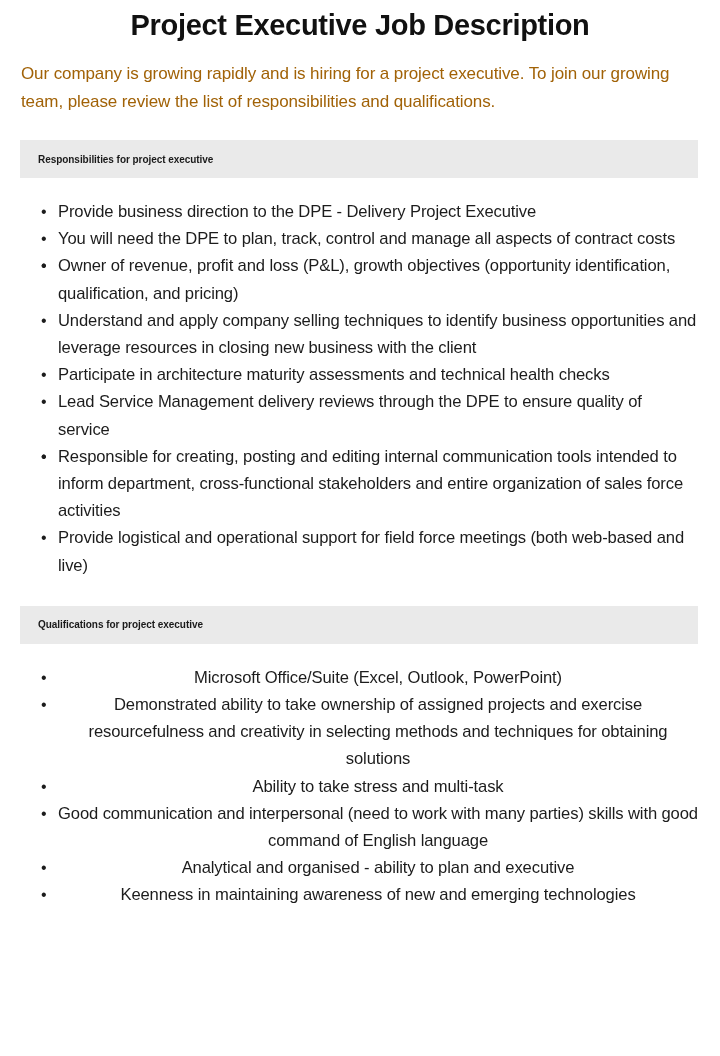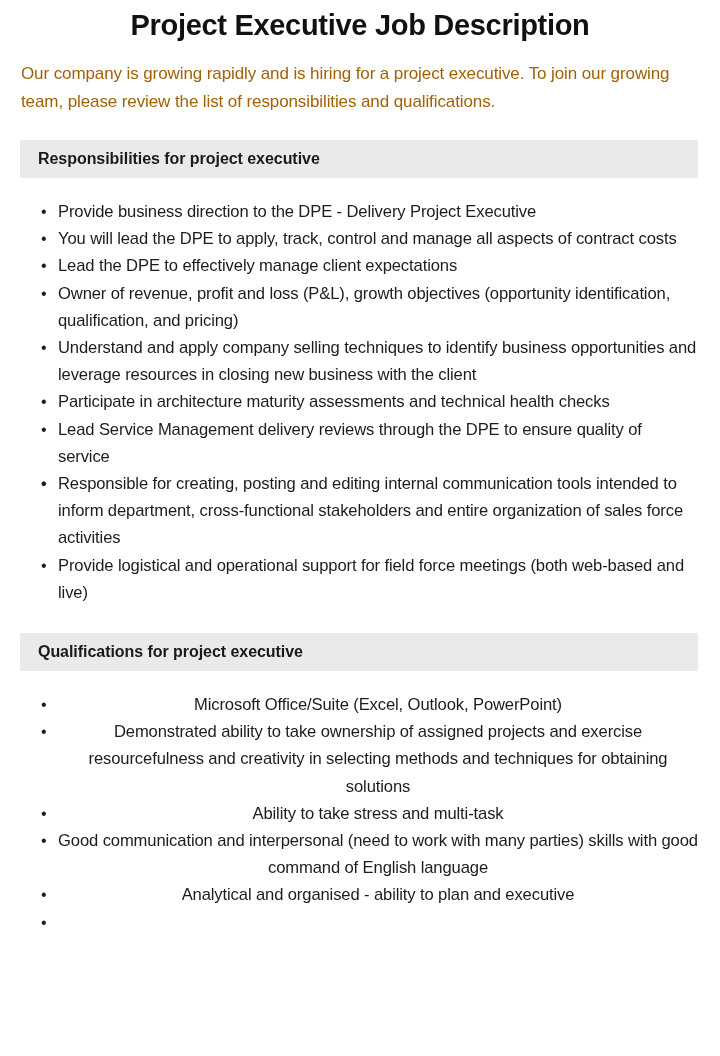--- a/index.html
+++ b/index.html
@@ -45,21 +45,21 @@
   }
   .section-bar {
     background: #eaeaea;
     margin: 0 22px 0 20px;
     height: 38px;
     display: flex;
     align-items: center;
     padding-left: 18px;
   }
   .section-bar-title {
-    font-size: 16px;
+    font-size: 10px;
     font-weight: bold;
     color: #1a1a1a;
     letter-spacing: -0.05px;
   }
   .bullet-list {
     list-style: none;
     margin: 0;
     padding: 0;
   }
   .bullet-item {
@@ -97,25 +97,24 @@
     <div class="section-bar">
       <span class="section-bar-title">Responsibilities for project executive</span>
     </div>
     <ul class="bullet-list sec-resp-list">
       <li class="bullet-item">
         <span class="dot">•</span>
         <span>Provide business direction to the DPE - Delivery Project Executive</span>
       </li>
       <li class="bullet-item">
         <span class="dot">•</span>
-        <span>You will lead the DPE to apply, track, control and manage all aspects of contract costs</span>
+        <span>You will need the DPE to plan, track, control and manage all aspects of contract costs</span>
       </li>
       <li class="bullet-item">
         <span class="dot">•</span>
-        <span>Lead the DPE to effectively manage client expectations</span>
       </li>
       <li class="bullet-item">
         <span class="dot">•</span>
         <span>Owner of revenue, profit and loss (P&amp;L), growth objectives (opportunity identification, qualification, and pricing)</span>
       </li>
       <li class="bullet-item">
         <span class="dot">•</span>
         <span>Understand and apply company selling techniques to identify business opportunities and leverage resources in closing new business with the client</span>
       </li>
       <li class="bullet-item">
@@ -160,17 +159,18 @@
       <li class="bullet-item">
         <span class="dot">•</span>
         <span>Good communication and interpersonal (need to work with many parties) skills with good command of English language</span>
       </li>
       <li class="bullet-item">
         <span class="dot">•</span>
         <span>Analytical and organised - ability to plan and executive</span>
       </li>
       <li class="bullet-item">
         <span class="dot">•</span>
+        <span>Keenness in maintaining awareness of new and emerging technologies</span>
       </li>
     </ul>
   </div>
 
 </div>
 
 </body></html>

